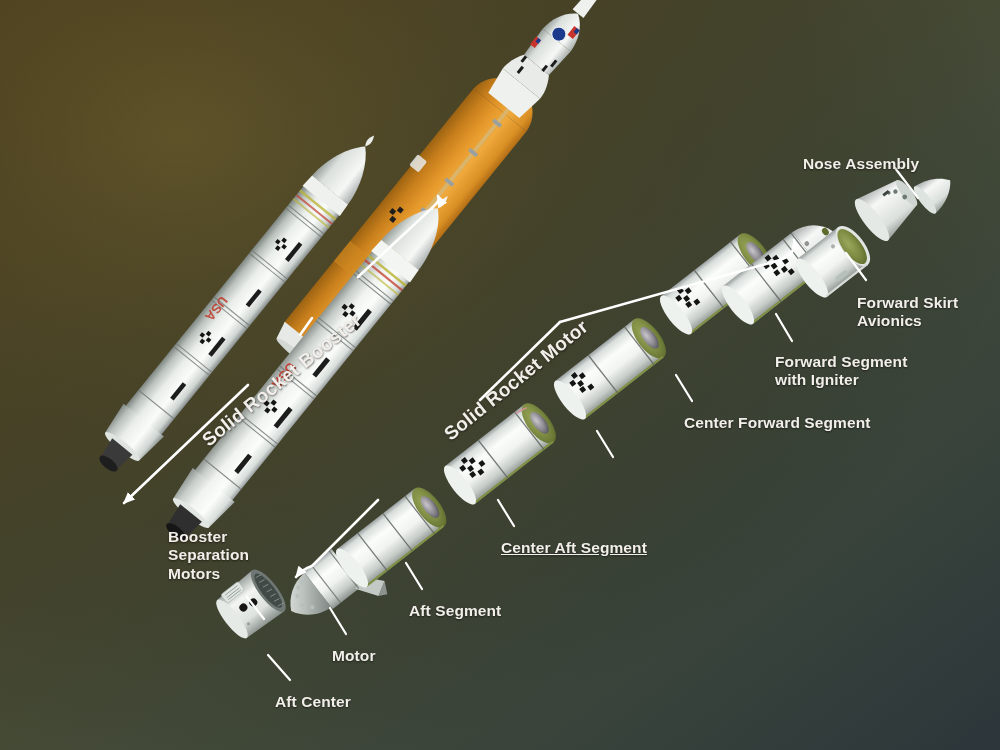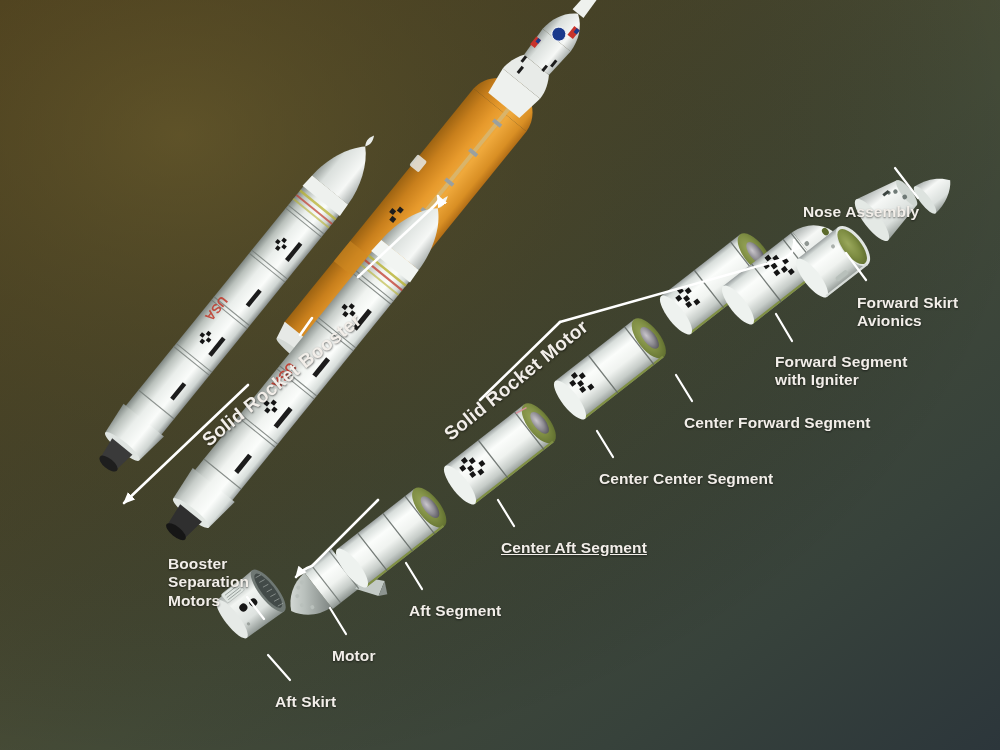--- a/index.html
+++ b/index.html
@@ -512,37 +512,36 @@
         <line x1="290" y1="680" x2="268" y2="655"></line>
         <line x1="247" y1="597" x2="264" y2="619"></line>
       </g>
     </g>
   </svg>
 
   <div class="lbl rot" style="left:198px; top:434px; transform:rotate(-39deg);">Solid Rocket Booster</div>
 
   <div class="lbl rot" style="left:440px; top:428px; transform:rotate(-39deg);">Solid Rocket Motor</div>
 
-  <div class="lbl" style="left:803px; top:155px;margin-top:48px;">Nose Assembly</div>
+  <div class="lbl" style="left:803px; top:155px;">Nose Assembly</div>
 
   <div class="lbl" style="left:775px; top:353px;">Forward Segment
 with Igniter</div>
 
   <div class="lbl" style="left:857px; top:294px;">Forward Skirt
 Avionics</div>
 
   <div class="lbl" style="left:684px; top:414px;">Center Forward Segment</div>
 
-  <div class="lbl" style="left:599px; top:470px;">Center Center Segment</div>
 
   <div class="lbl" style="left:501px; top:539px;text-decoration:underline;">Center Aft Segment</div>
 
   <div class="lbl" style="left:409px; top:602px;text-align:center;">Aft Segment</div>
 
   <div class="lbl" style="left:332px; top:647px;">Motor</div>
 
-  <div class="lbl" style="left:275px; top:693px;">Aft Skirt</div>
-
-  <div class="lbl" style="left:168px; top:555px;">Booster
+  <div class="lbl" style="left:275px; top:693px;">Aft Center</div>
+
+  <div class="lbl" style="left:168px; top:528px;">Booster
 Separation
 Motors</div>
 
 </div>
 
 </body></html>

